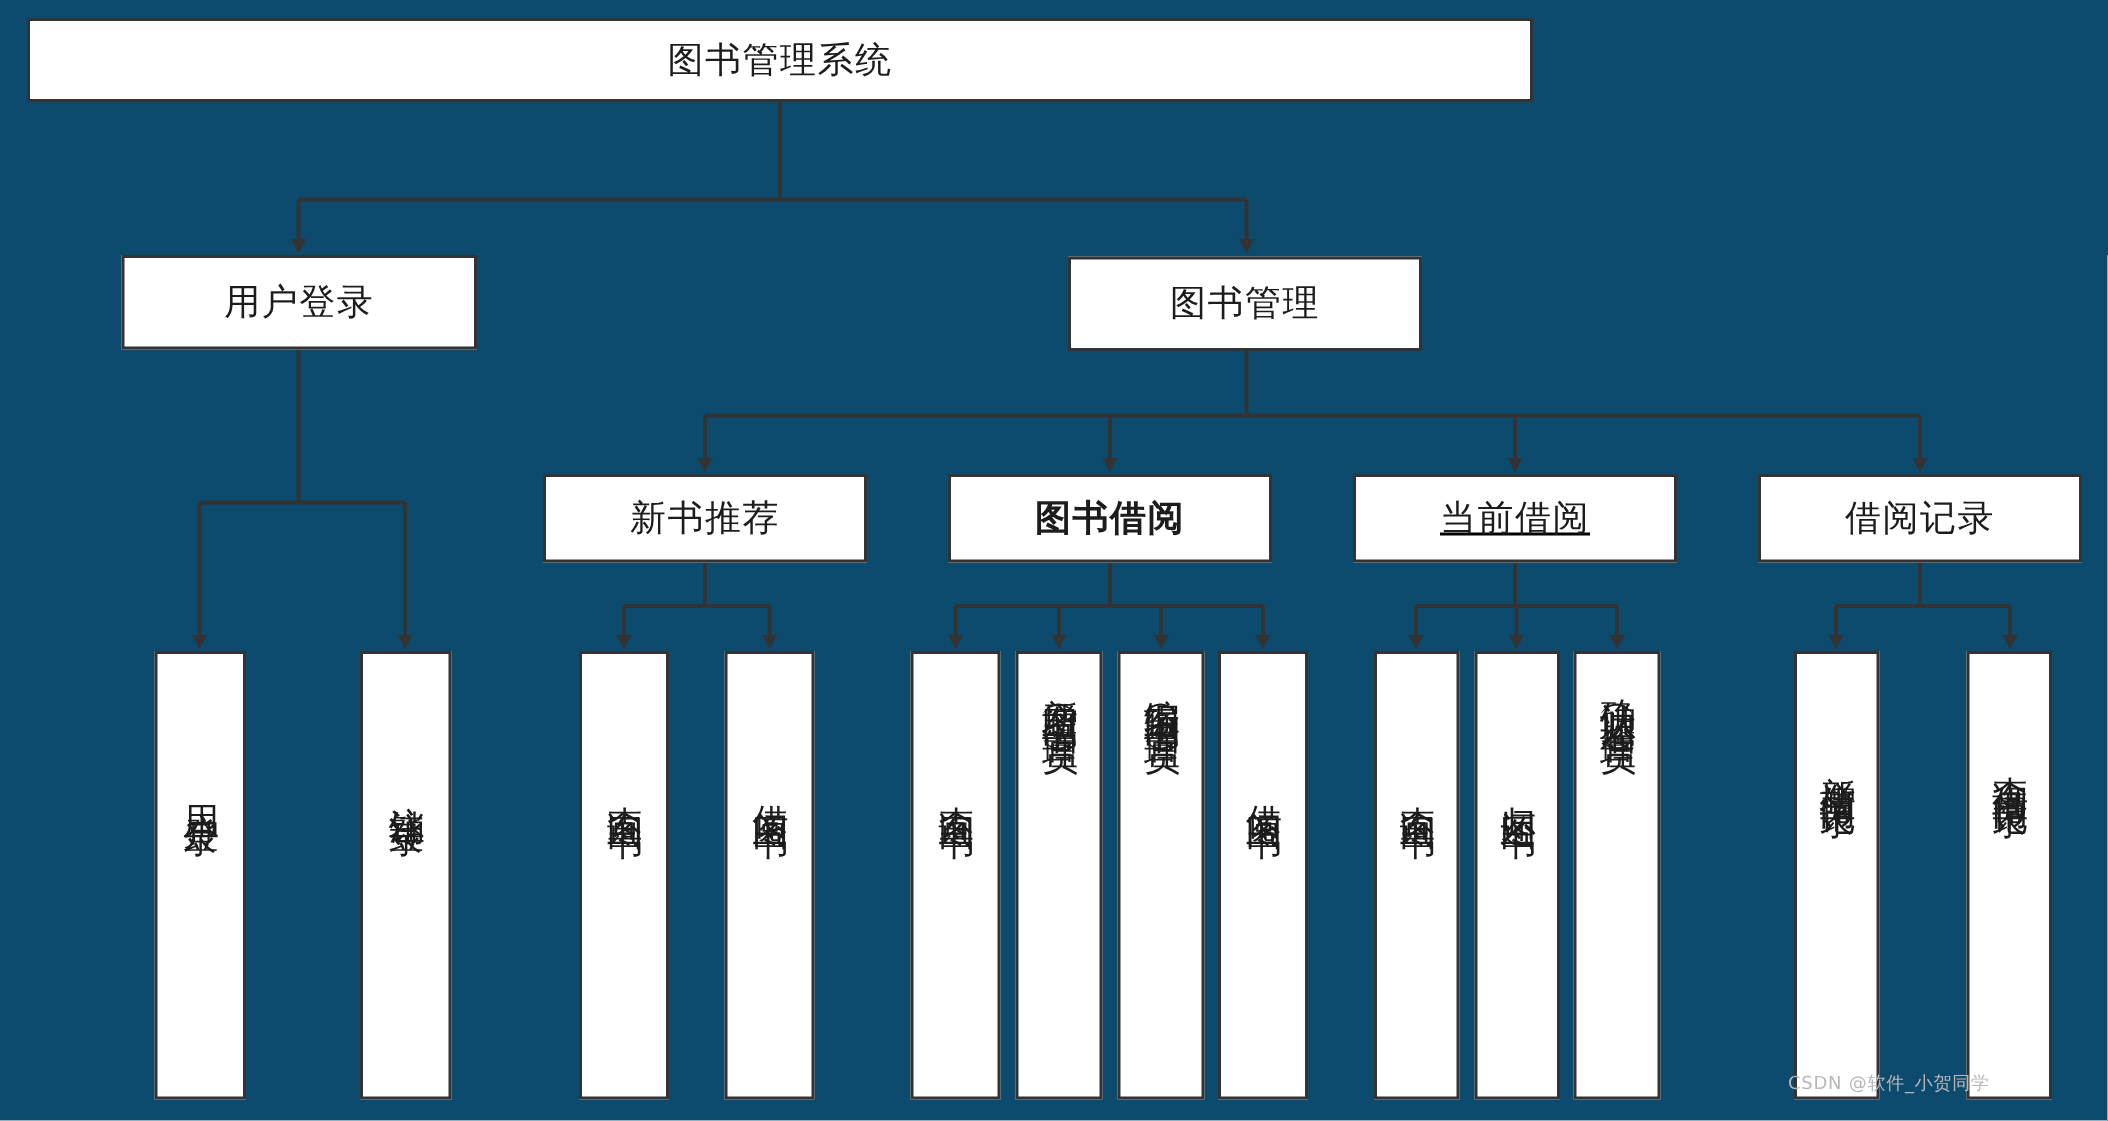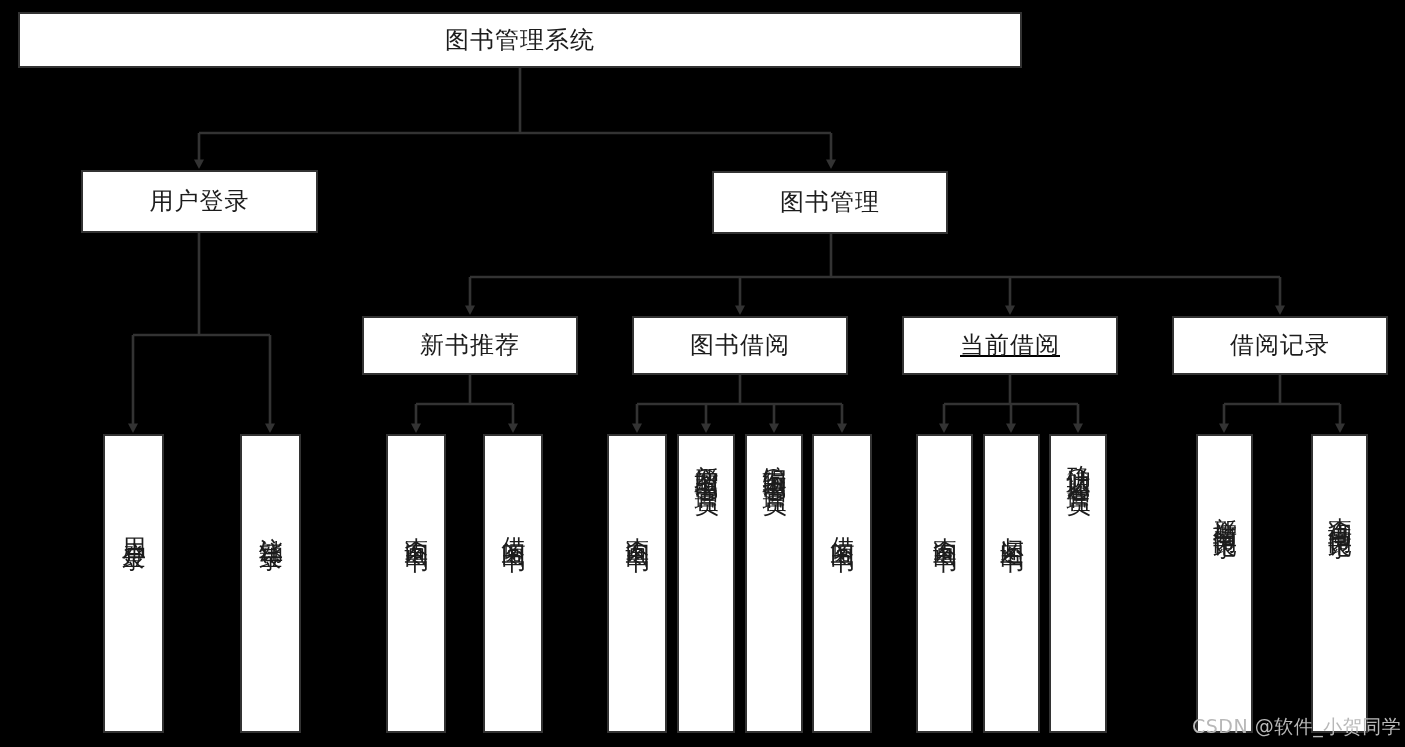--- a/index.html
+++ b/index.html
@@ -7,21 +7,21 @@
     padding: 0;
     background: #ffffff;
   }
   body {
     font-family: "DejaVu Sans", "Liberation Sans", sans-serif;
   }
   #stage {
     position: relative;
     width: 1405px;
     height: 747px;
-    background: #000000;
+    background: #0c4a6e;
     overflow: hidden;
   }
   .diagram-svg {
     position: absolute;
     left: 0;
     top: 0;
     width: 1405px;
     height: 747px;
   }
   .node-box {
@@ -61,21 +61,21 @@
   .node-box.vertical.mid2 .node-label {
     margin-top: 58px;
   }
   .node-box.vertical.upper .node-label {
     margin-top: 6px;
   }
   .watermark {
     position: absolute;
     left: 1192px;
     top: 714px;
-    font-size: 19px;
+    font-size: 12px;
     color: #b8b8b8;
     white-space: nowrap;
     letter-spacing: 0.5px;
   }
 </style>
 </head>
 <body>
 
 <div id="stage">
 
@@ -136,21 +136,21 @@
   <div class="node-box" style="left:81px; top:170px; width:237px; height:63px;">
     <span class="node-label">用户登录</span>
   </div>
   <div class="node-box" style="left:362px; top:316px; width:216px; height:59px;">
     <span class="node-label">新书推荐</span>
   </div>
 
   <div class="node-box" style="left:712px; top:171px; width:236px; height:63px;">
     <span class="node-label">图书管理</span>
   </div>
-  <div class="node-box" style="left:632px; top:316px; width:216px; height:59px;">
+  <div class="node-box" style="left:632px; top:316px; width:216px; height:59px;font-weight:bold;">
     <span class="node-label">图书借阅</span>
   </div>
   <div class="node-box" style="left:902px; top:316px; width:216px; height:59px;text-decoration:underline;">
     <span class="node-label">当前借阅</span>
   </div>
   <div class="node-box" style="left:1172px; top:316px; width:216px; height:59px;justify-content:center;">
     <span class="node-label">借阅记录</span>
   </div>
 
   <div class="node-box vertical mid" style="left:103px; top:434px; width:61px; height:299px;">

